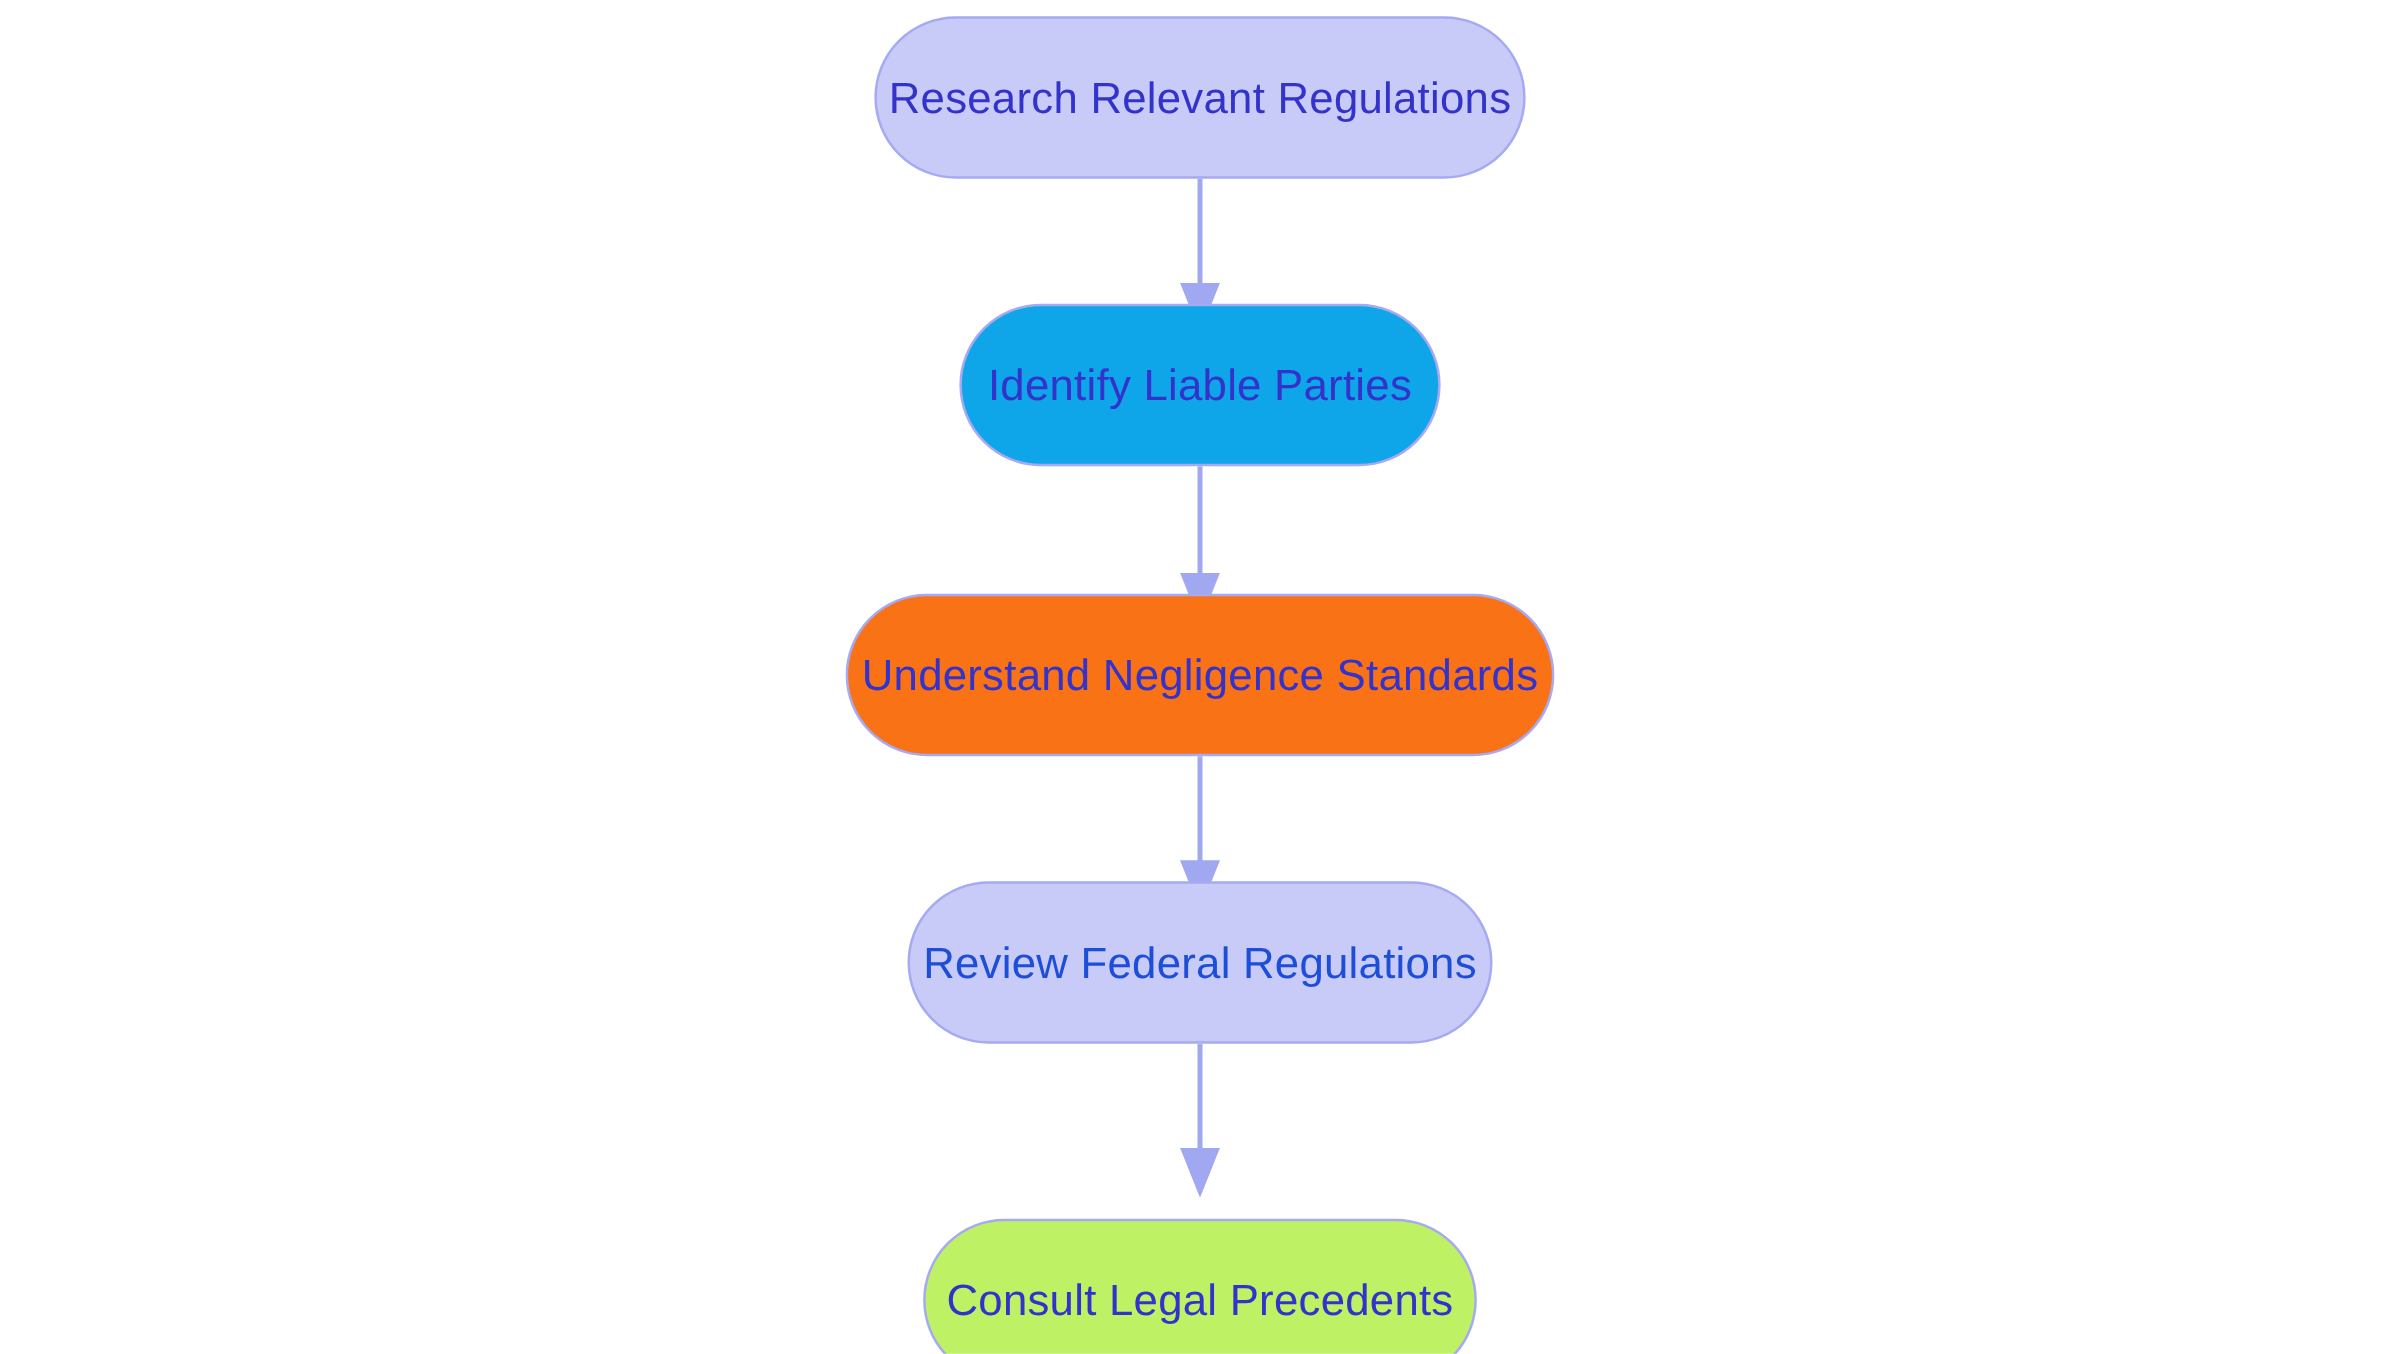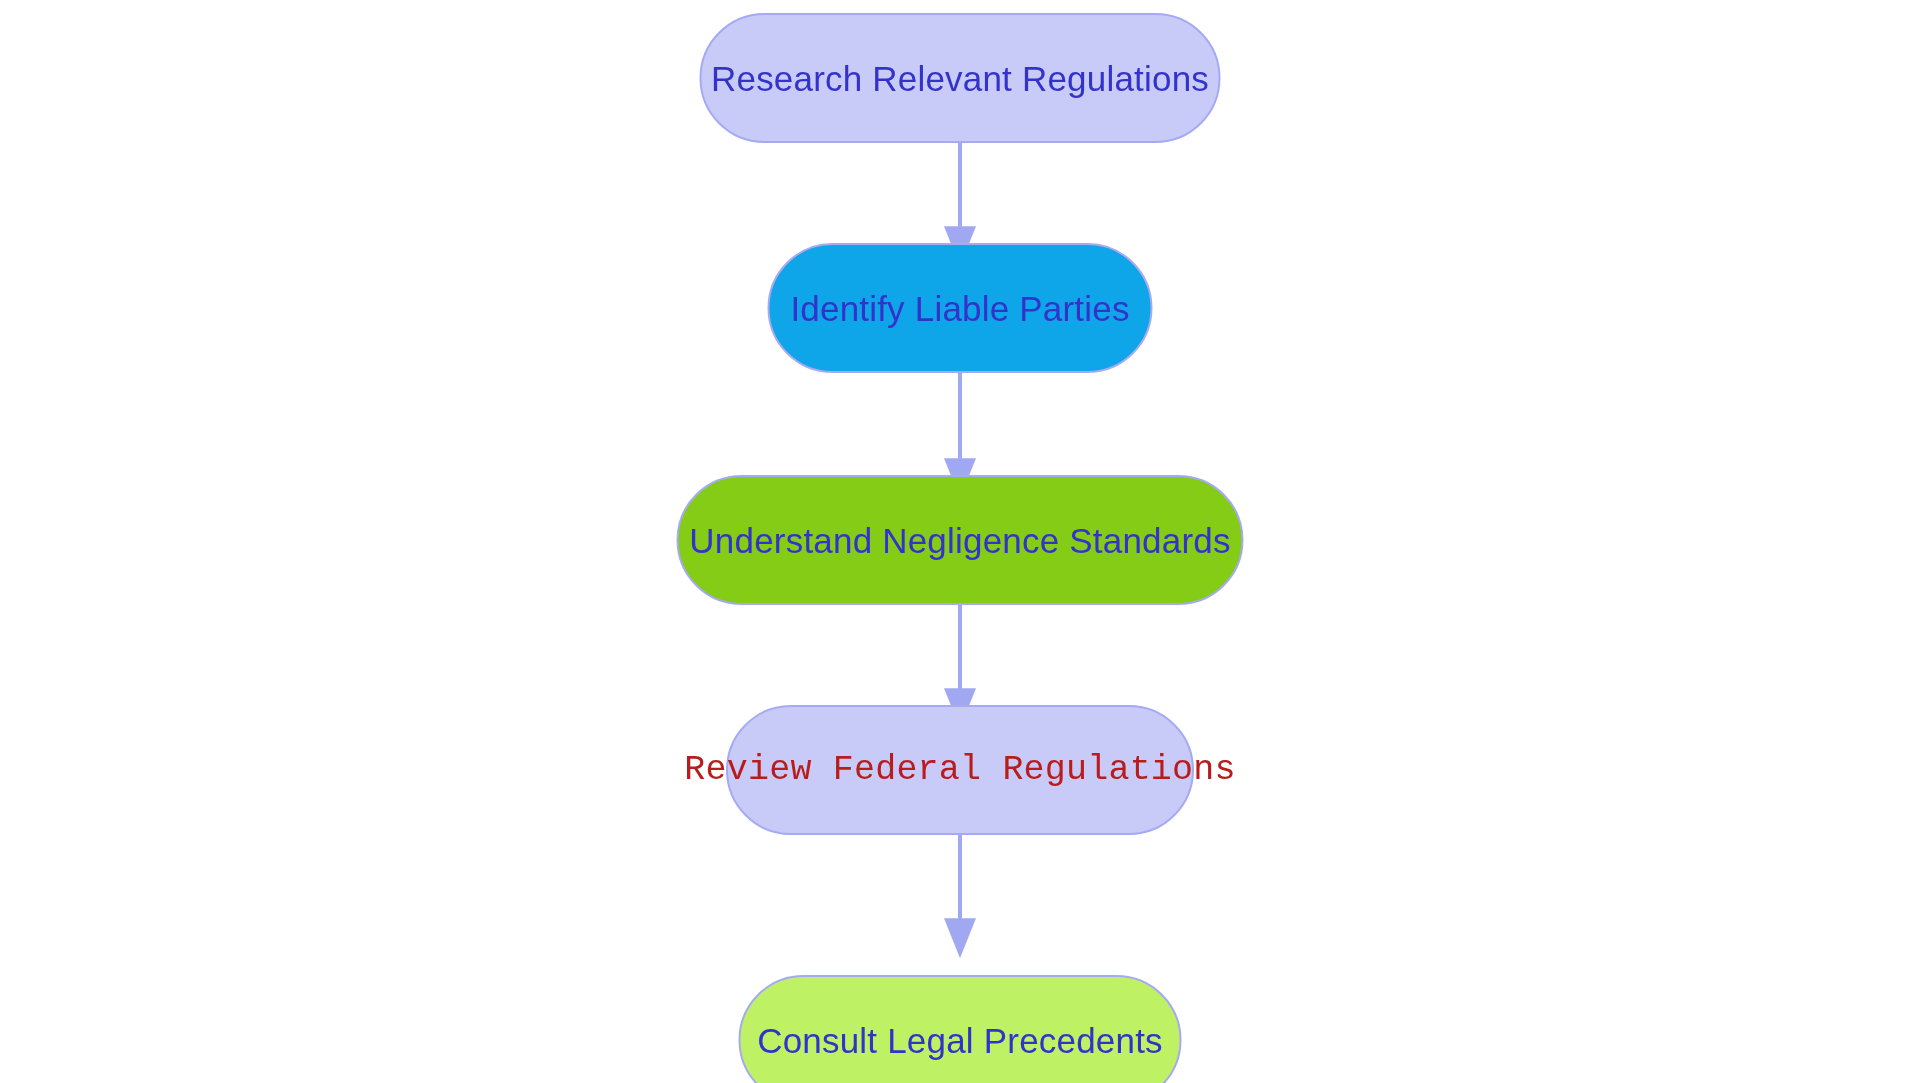--- a/index.html
+++ b/index.html
@@ -85,24 +85,24 @@
       </g>
   </svg>
 
   <div id="nodes-layer">
       <div class="flow-node" style="left: 960px; top: 13px; width: 521px; height: 130px; background: rgb(200, 203, 248); border-color: rgb(165, 170, 242);">
         <span class="flow-node-label" style="color: rgb(51, 51, 204);">Research Relevant Regulations</span>
       </div>
       <div class="flow-node" style="left: 960px; top: 243px; width: 385px; height: 130px; background: #0ea5e9; border-color: rgb(165, 170, 242);">
         <span class="flow-node-label" style="color: rgb(51, 51, 204);">Identify Liable Parties</span>
       </div>
-      <div class="flow-node" style="left: 960px; top: 475px; width: 567px; height: 130px; background: #84cc16; border-color: rgb(165, 170, 242);">
+      <div class="flow-node" style="left: 960px; top: 475px; width: 567px; height: 130px; background: #f97316; border-color: rgb(165, 170, 242);">
         <span class="flow-node-label" style="color: rgb(51, 51, 204);">Understand Negligence Standards</span>
       </div>
       <div class="flow-node" style="left: 960px; top: 705px; width: 468px; height: 130px; background: rgb(200, 203, 248); border-color: rgb(165, 170, 242);">
-        <span class="flow-node-label" style="color: #b91c1c; font-family: Liberation Mono, monospace;">Review Federal Regulations</span>
+        <span class="flow-node-label" style="color: #1d4ed8;">Review Federal Regulations</span>
       </div>
       <div class="flow-node" style="left: 960px; top: 935px; width: 443px; height: 130px; background: #bef264; border-color: rgb(165, 170, 242); margin-top: 40px;">
         <span class="flow-node-label" style="color: rgb(51, 51, 204);">Consult Legal Precedents</span>
       </div>
     </div>
 
 </div>
 
 </body></html>

